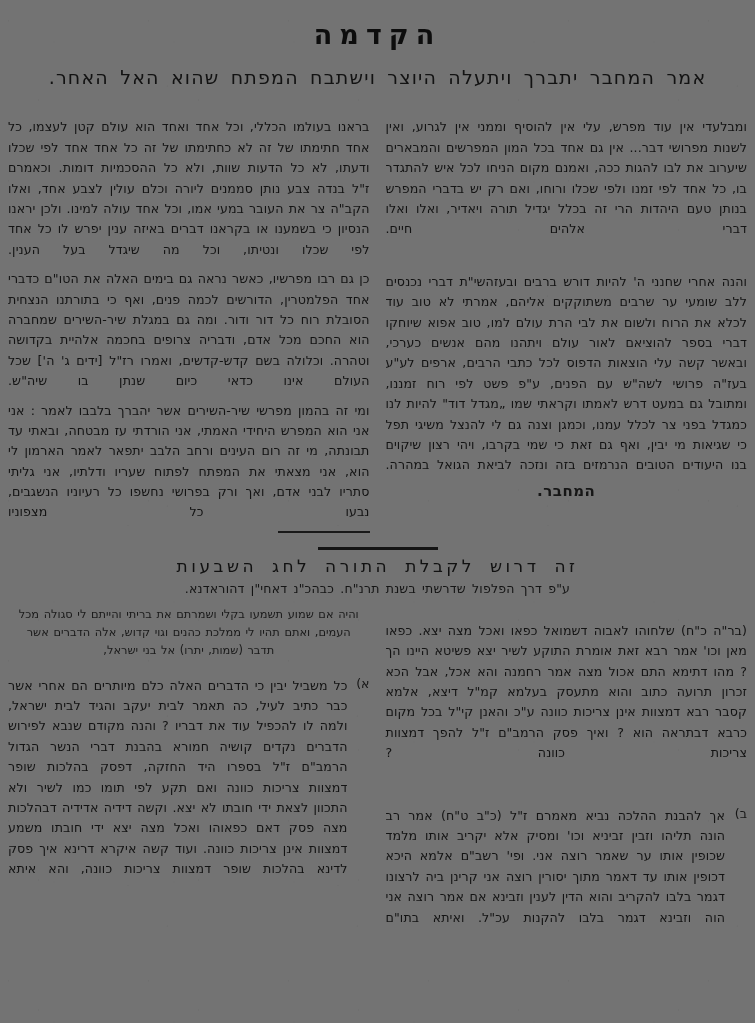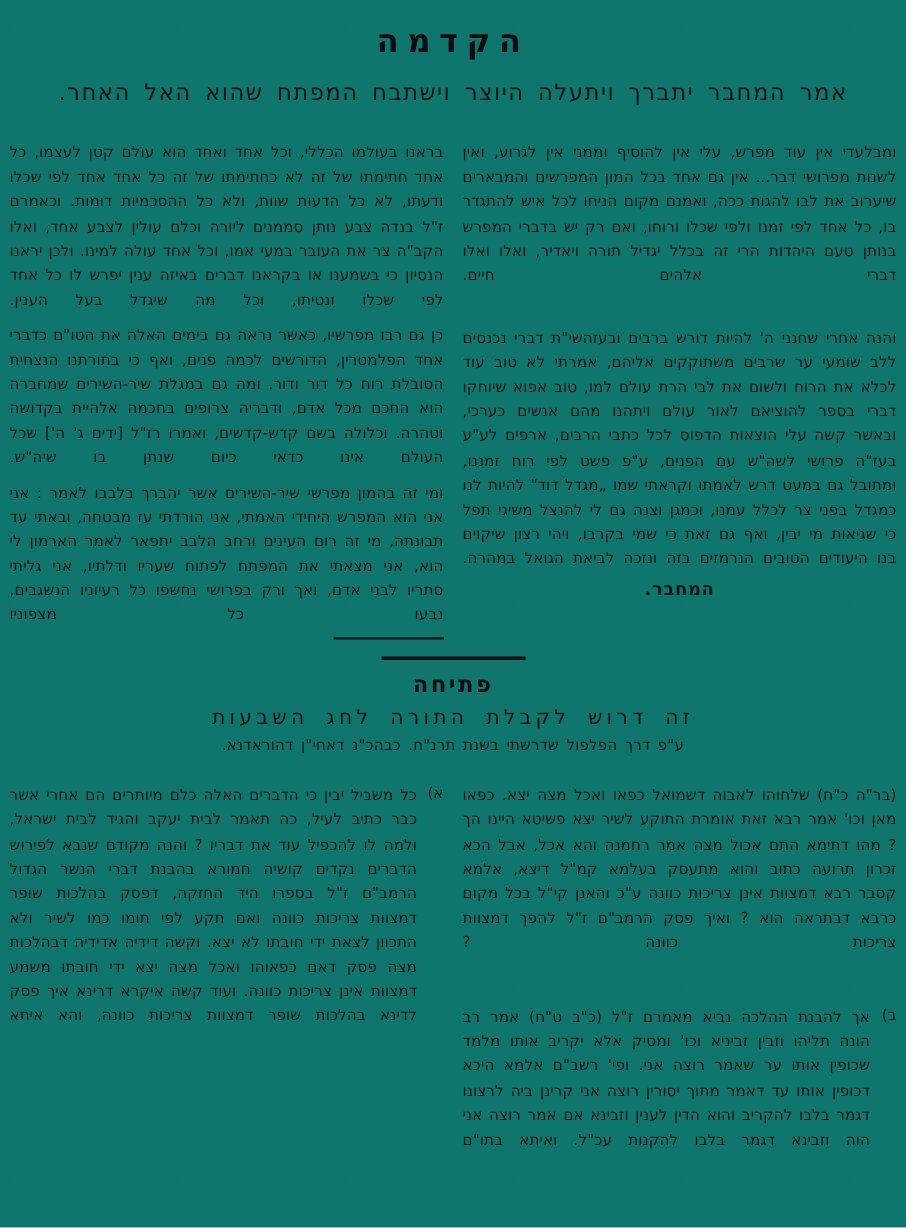--- a/index.html
+++ b/index.html
@@ -14,21 +14,21 @@
     font-family: "DejaVu Sans", "Liberation Sans", sans-serif;
     color: #161616;
     overflow: hidden;
     position: relative;
   }
 
   
   .page {
     position: absolute;
     inset: 0;
-    background: #0f766e;
+    background: #737373;
     padding: 0;
     box-sizing: border-box;
   }
 
   .sheet {
     position: absolute;
     left: 8px;
     right: 8px;
     top: 6px;
     bottom: 4px;
@@ -201,38 +201,38 @@
           <div class="rule-col"></div>
         </div>
 
       </div>
     </div>
 
     <div>
 
       <div class="rule-thick"></div>
 
-      <h2 class="section2-heading">פתיחה</h2>
 
       <div class="section2-sub">זה דרוש לקבלת התורה לחג השבעות</div>
 
       <div class="section2-note">ע"פ דרך הפלפול שדרשתי בשנת תרנ"ח. כבהכ"נ דאחי"ן דהוראדנא.</div>
 
       <div class="columns">
 
         <div class="col">
           <p class="body">(בר"ה כ"ח) שלחוהו לאבוה דשמואל כפאו ואכל מצה יצא. כפאו מאן וכו' אמר רבא זאת אומרת התוקע לשיר יצא פשיטא היינו הך ? מהו דתימא התם אכול מצה אמר רחמנה והא אכל, אבל הכא זכרון תרועה כתוב והוא מתעסק בעלמא קמ"ל דיצא, אלמא קסבר רבא דמצוות אינן צריכות כוונה ע"כ והאנן קי"ל בכל מקום כרבא דבתראה הוא ? ואיך פסק הרמב"ם ז"ל להפך דמצוות צריכות כוונה ?</p>
           <div class="spacer-lg"></div>
           <div class="numbered">
             <span class="marker">ב)</span>
             <p class="body">אך להבנת ההלכה נביא מאמרם ז"ל (כ"ב ט"ח) אמר רב הונה תליהו וזבין זביניא וכו' ומסיק אלא יקריב אותו מלמד שכופין אותו ער שאמר רוצה אני. ופי' רשב"ם אלמא היכא דכופין אותו עד דאמר מתוך יסורין רוצה אני קרינן ביה לרצונו דגמר בלבו להקריב והוא הדין לענין וזבינא אם אמר רוצה אני הוה וזבינא דגמר בלבו להקנות עכ"ל. ואיתא בתו"ם</p>
           </div>
         </div>
 
         <div class="col">
+          <div class="epigraph">והיה אם שמוע תשמעו בקלי ושמרתם את בריתי והייתם לי סגולה מכל העמים, ואתם תהיו לי ממלכת כהנים וגוי קדוש, אלה הדברים אשר תדבר (שמות, יתרו) אל בני ישראל,</div>
           <div class="numbered">
             <span class="marker">א)</span>
             <p class="body">כל משביל יבין כי הדברים האלה כלם מיותרים הם אחרי אשר כבר כתיב לעיל, כה תאמר לבית יעקב והגיד לבית ישראל, ולמה לו להכפיל עוד את דבריו ? והנה מקודם שנבא לפירוש הדברים נקדים קושיה חמורא בהבנת דברי הנשר הגדול הרמב"ם ז"ל בספרו היד החזקה, דפסק בהלכות שופר דמצוות צריכות כוונה ואם תקע לפי תומו כמו לשיר ולא התכוון לצאת ידי חובתו לא יצא. וקשה דידיה אדידיה דבהלכות מצה פסק דאם כפאוהו ואכל מצה יצא ידי חובתו משמע דמצוות אינן צריכות כוונה. ועוד קשה איקרא דרינא איך פסק לדינא בהלכות שופר דמצוות צריכות כוונה, והא איתא</p>
           </div>
         </div>
 
       </div>
     </div>
 
   </div>

